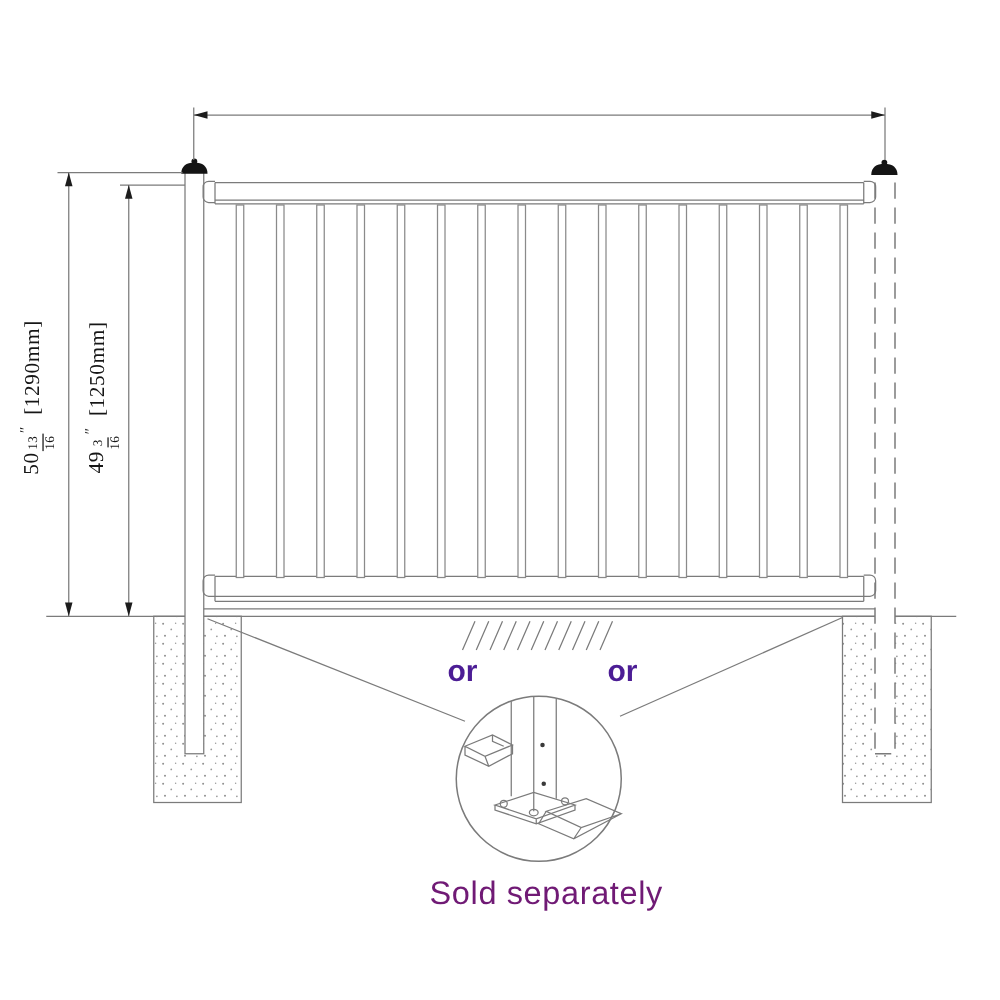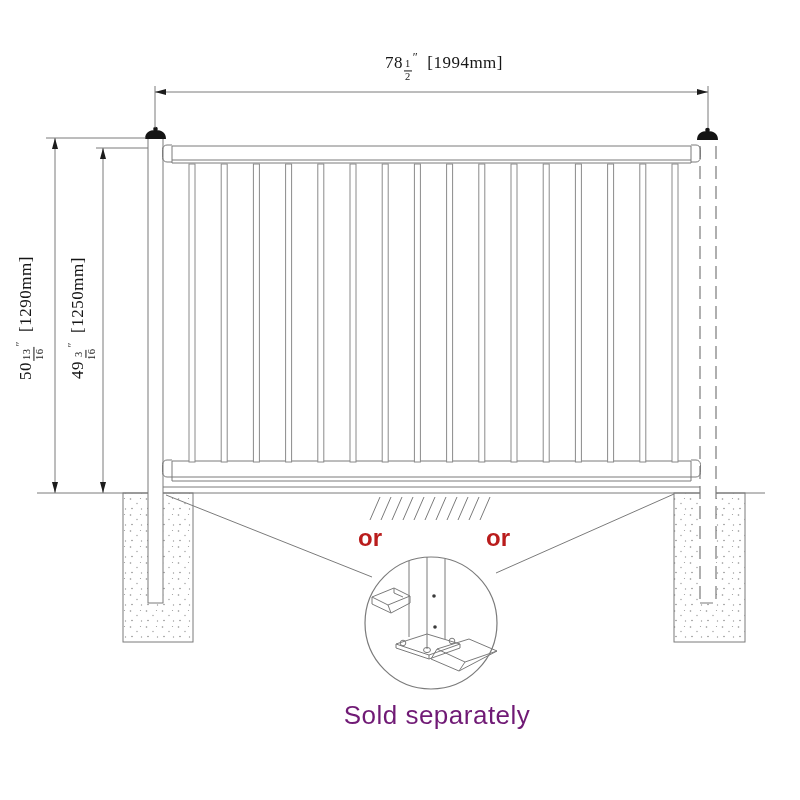--- a/index.html
+++ b/index.html
@@ -16,21 +16,21 @@
   .txt{position:absolute;white-space:nowrap;}
   .dim{font-family:"Liberation Serif", serif;font-size:17px;color:#161616;letter-spacing:0.5px;}
   .dim .metric{margin-left:9px;}
   .frac{display:inline-flex;flex-direction:column;align-items:center;line-height:1;
         font-size:10.5px;vertical-align:0.05em;margin:0 1px;}
   .frac .num{border-bottom:1px solid #161616;padding:0 1px 0.5px 1px;}
   .frac .den{padding-top:0.5px;}
   .inchmark{font-size:12px;vertical-align:super;line-height:1;}
   .center{transform:translate(-50%,-50%);}
   .rot{transform:translate(-50%,-50%) rotate(-90deg);}
-  .or-label{font-size:24px;font-weight:700;color:#b91c1c;text-align:right;}
+  .or-label{font-size:24px;font-weight:700;color:#4c1d95;text-align:right;}
   .caption{font-size:26px;font-weight:400;color:#701a75;letter-spacing:0.5px;}
 </style>
 </head>
 <body>
 
 <div id="canvas">
 
   <svg width="800" height="800" viewBox="0 0 800 800">
     <defs>
       <pattern id="stipple" width="16" height="16" patternUnits="userSpaceOnUse">
@@ -139,26 +139,20 @@
         <circle class="ln" cx="452" cy="641" r="2.8"></circle>
         <ellipse class="ln" cx="427" cy="650" rx="3.5" ry="2.6"></ellipse>
 
         <path class="ln" d="M437 649 L469 639 L497 651 L465 662 Z M437 649 L431 659 L459 671 L497 651 M465 662 L459 671"></path>
 
         <path class="ln" d="M372 597 L394 588 L410 596 L388 605 Z M372 597 V604 L391 613 L410 603 V596 M388 605 L391 613 M394 588 L394 593 L403 597"></path>
       </g>
     </g>
   </svg>
 
-  <div class="txt dim center" style="left:444px;top:67px;">
-    <span>78</span><span class="frac">
-        <span class="num">1</span>
-        <span class="den">2</span>
-      </span><span class="inchmark">″</span><span class="metric">[1994mm]</span>
-  </div>
 
   <div class="txt dim rot" style="left:30px;top:318px;">
     <span>50</span><span class="frac">
         <span class="num">13</span>
         <span class="den">16</span>
       </span><span class="inchmark">″</span><span class="metric">[1290mm]</span>
   </div>
 
   <div class="txt dim rot" style="left:82px;top:318px;">
     <span>49</span><span class="frac">

